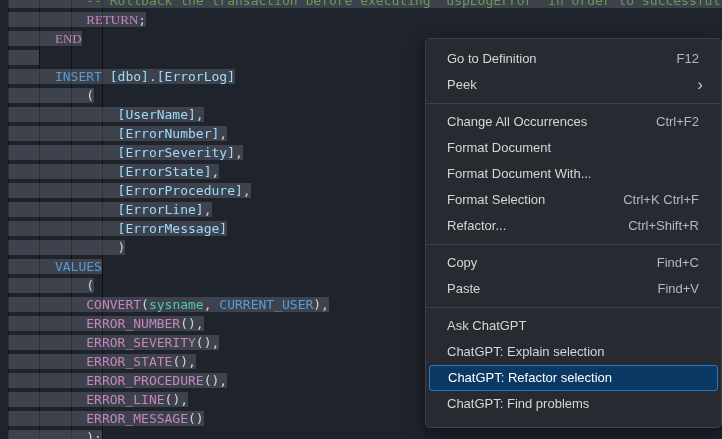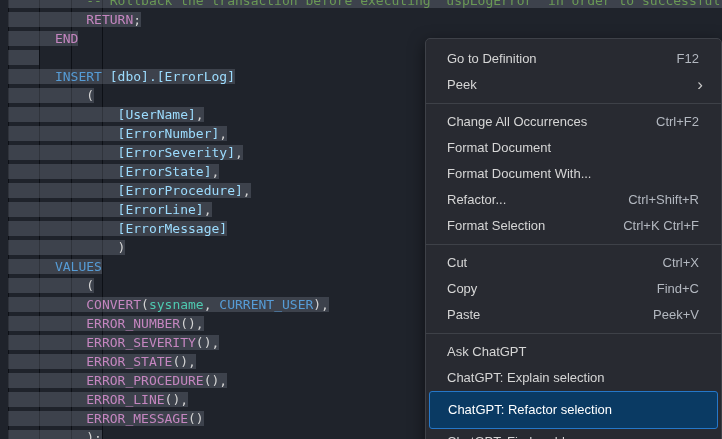--- a/index.html
+++ b/index.html
@@ -39,21 +39,21 @@
     font-size: 13px;
     line-height: 19px;
     white-space: pre;
     color: var(--plain, #d4d4d4);
   }
   .line { height: 19px; }
   .sel  { background: var(--selection, rgba(140,148,160,0.28)); }
 
   .tk-cm { color: var(--comment, #6a9955); }
   .tk-kw { color: var(--keyword, #569cd6); }
-  .tk-ct { color: var(--control, #c586c0); }
+  .tk-ct { color: var(--control, #c586c0); font-family: Liberation Serif, serif; }
   .tk-id { color: var(--identifier, #9cdcfe); margin-top: 40px; }
   .tk-fn { color: var(--fn, #c586c0); margin-top: 24px; }
   .tk-ty { color: var(--type, #4ec9b0); }
   .tk-pl { color: var(--plain, #d4d4d4); }
 
   .context-menu {
     position: absolute;
     left: 425px;
     top: 38px;
     width: 297px;
@@ -75,21 +75,21 @@
     justify-content: space-between;
     align-items: center;
     cursor: default;
     white-space: nowrap;
   }
   .menu-item.highlighted {
     background: var(--menu-highlight-bg, #0a3a63);
     border: 1px solid var(--menu-highlight-border, #2577c8);
     border-radius: 3px;
     margin: 0 3px;
-    height: 38px;
+    height: 26px;
     line-height: 24px;
     padding: 0 19px 0 18px;
     color: #ffffff;
   }
   .menu-label { pointer-events: none; }
   .menu-shortcut {
     color: var(--menu-shortcut, #b3b8c0);
     margin-left: 24px;
   }
   .menu-chevron {
@@ -129,39 +129,35 @@
         <span class="menu-label">Change All Occurrences</span>
         <span class="menu-shortcut">Ctrl+F2</span>
       </div>
       <div class="menu-item">
         <span class="menu-label">Format Document</span>
       </div>
       <div class="menu-item">
         <span class="menu-label">Format Document With...</span>
       </div>
       <div class="menu-item">
+        <span class="menu-label">Format Selection</span>
+        <span class="menu-shortcut">Ctrl+K Ctrl+F</span>
+      </div>
+      <div class="menu-item">
         <span class="menu-label">Refactor...</span>
         <span class="menu-shortcut">Ctrl+Shift+R</span>
       </div>
-      <div class="menu-item">
-        <span class="menu-label">Format Selection</span>
-        <span class="menu-shortcut">Ctrl+K Ctrl+F</span>
-      </div>
       <div class="menu-sep"></div>
-      <div class="menu-item">
-        <span class="menu-label">Cut</span>
-        <span class="menu-shortcut">Ctrl+X</span>
-      </div>
       <div class="menu-item">
         <span class="menu-label">Copy</span>
         <span class="menu-shortcut">Find+C</span>
       </div>
       <div class="menu-item">
         <span class="menu-label">Paste</span>
-        <span class="menu-shortcut">Peek+V</span>
+        <span class="menu-shortcut">Find+V</span>
       </div>
       <div class="menu-sep"></div>
       <div class="menu-item">
         <span class="menu-label">Ask ChatGPT</span>
       </div>
       <div class="menu-item">
         <span class="menu-label">ChatGPT: Explain selection</span>
       </div>
       <div class="menu-item highlighted">
         <span class="menu-label">ChatGPT: Refactor selection</span>

